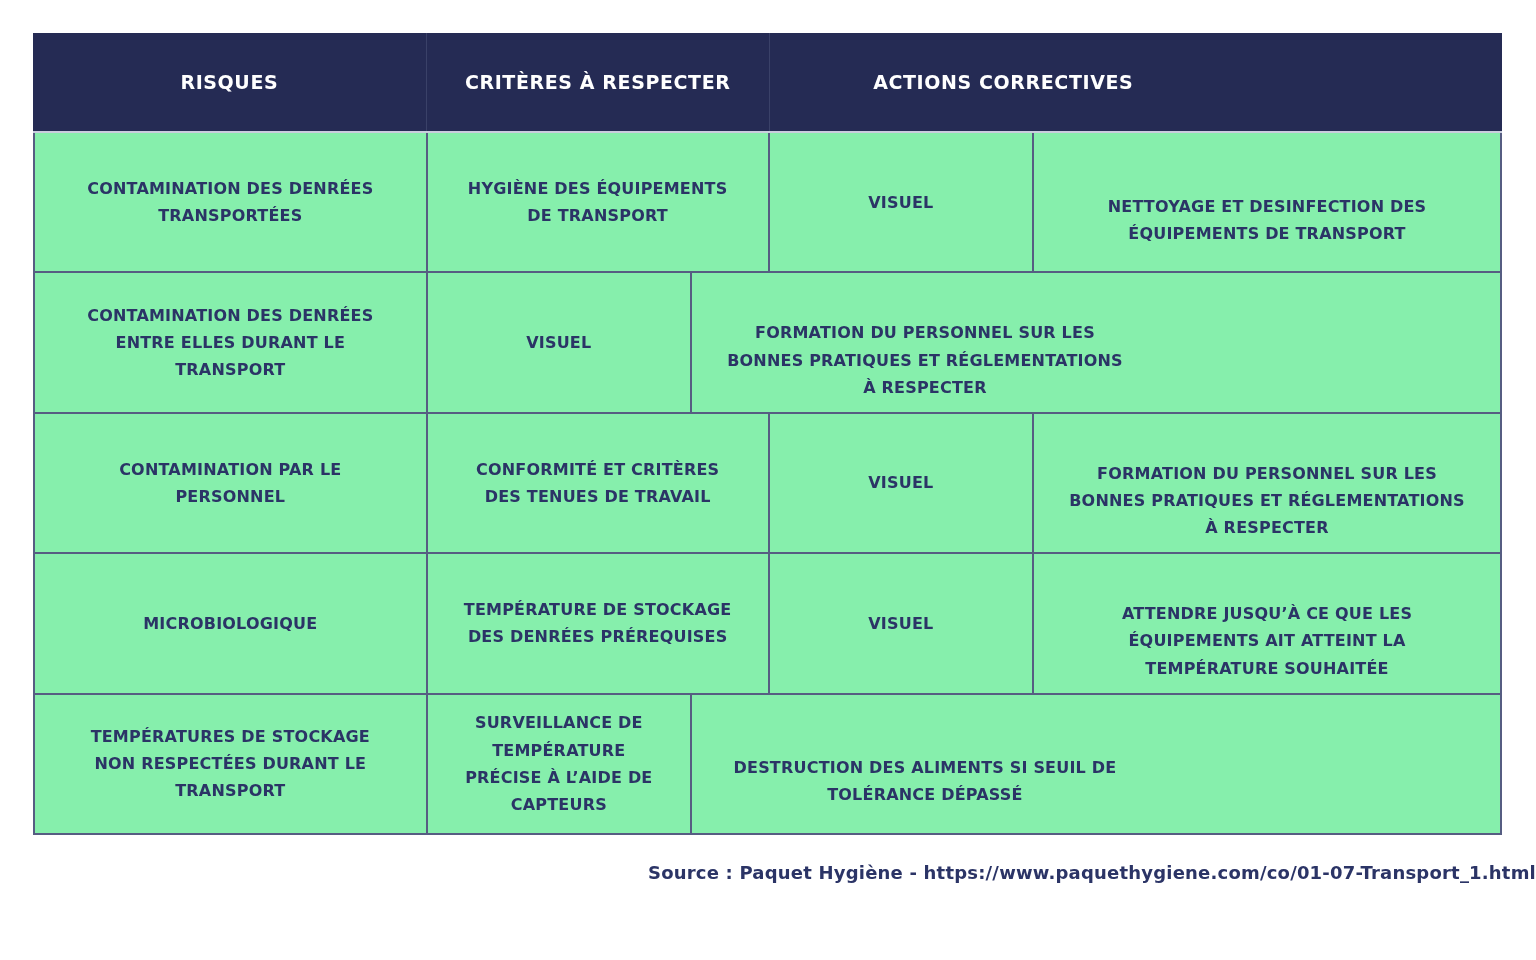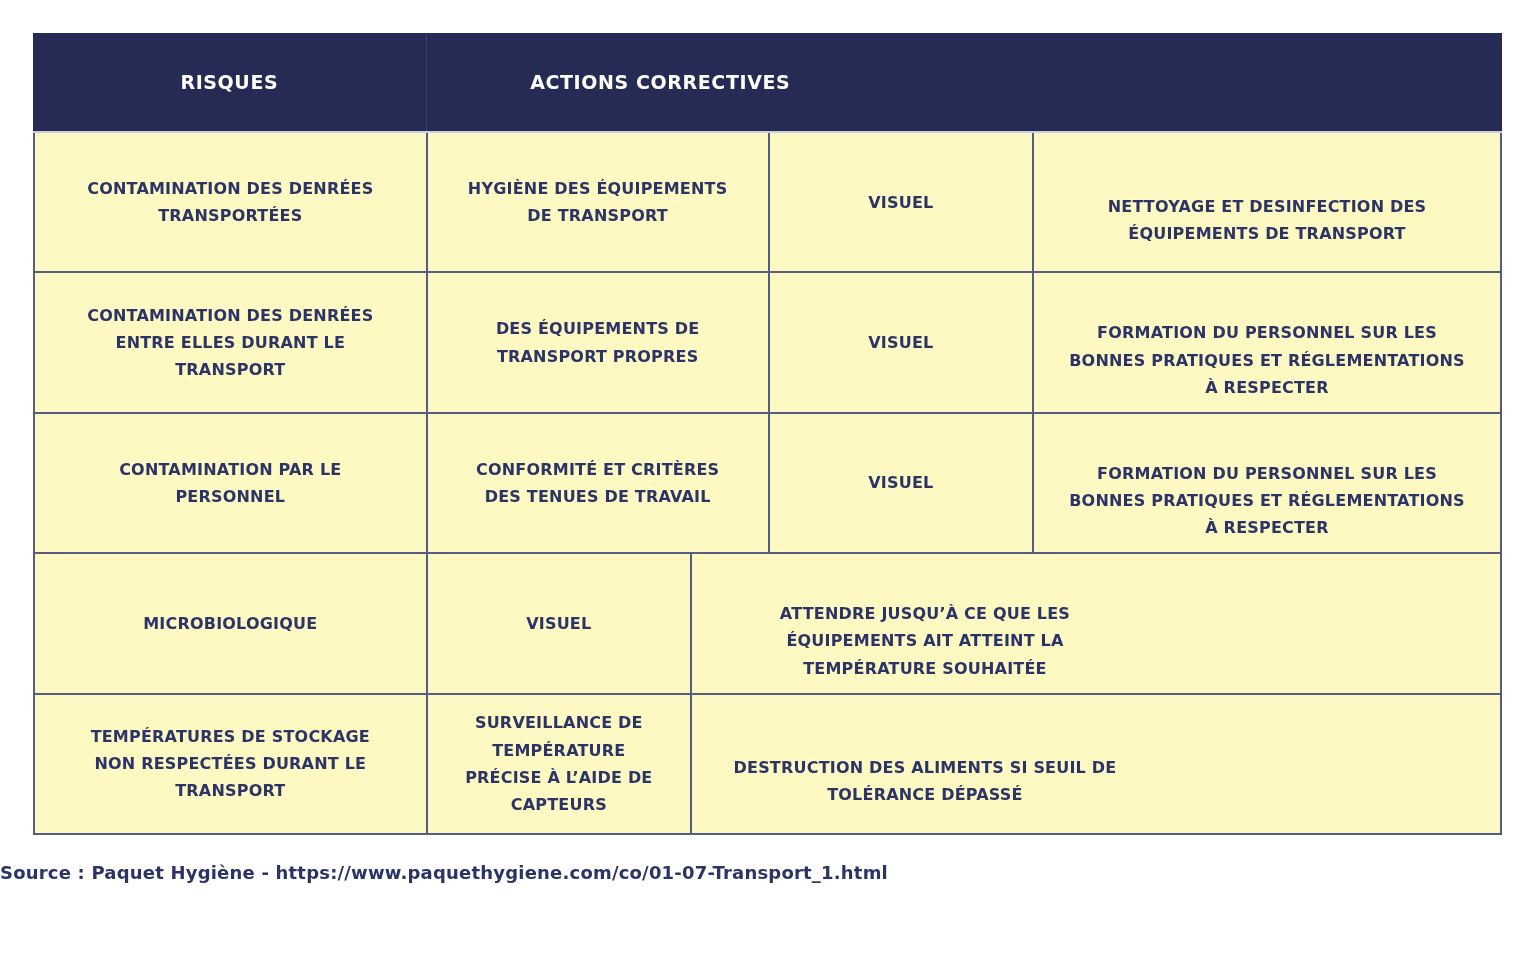--- a/index.html
+++ b/index.html
@@ -51,21 +51,21 @@
     border-right: 1px solid #3A4168;
   }
   .header-cell:last-child { border-right: none; }
   .table-body {
     flex: 1;
     display: flex;
     flex-direction: column;
     border-left: 2px solid var(--border);
     border-right: 2px solid var(--border);
     border-bottom: 2px solid var(--border);
-    background: #fef9c3;
+    background: #86efac;
   }
   .table-row {
     flex: 1;
     display: flex;
     border-bottom: 2px solid var(--border);
   }
   .table-row:last-child { border-bottom: none; }
   .body-cell {
     display: flex;
     align-items: center;
@@ -82,58 +82,59 @@
   .body-cell:last-child { border-right: none; margin-top: 35px; }
   .col-0 { width: 26.8%; }
   .col-1 { width: 23.35%; }
   .col-2 { width: 18.05%; }
   .col-3 { width: 31.8%; }
   .source-line {
     position: absolute;
     left: 0;
     top: 862px;
     width: 1536px;
-    text-align: left;
+    text-align: right;
     color: var(--cell-text);
     font-weight: 700;
     font-size: 18px;
     letter-spacing: 0.2px;
   }
 </style>
 </head>
 <body>
 
 <div class="canvas">
 
   <div class="risk-table">
     <div class="header-row">
       <div class="header-cell col-0">RISQUES</div>
+      <div class="header-cell col-1">CRITÈRES À RESPECTER</div>
       <div class="header-cell col-3">ACTIONS CORRECTIVES</div>
     </div>
     <div class="table-body">
         <div class="table-row">
           <div class="body-cell col-0">CONTAMINATION DES DENRÉES TRANSPORTÉES</div>
           <div class="body-cell col-1">HYGIÈNE DES ÉQUIPEMENTS DE TRANSPORT</div>
           <div class="body-cell col-2">VISUEL</div>
           <div class="body-cell col-3">NETTOYAGE ET DESINFECTION DES ÉQUIPEMENTS DE TRANSPORT</div>
         </div>
         <div class="table-row">
           <div class="body-cell col-0">CONTAMINATION DES DENRÉES ENTRE ELLES DURANT LE TRANSPORT</div>
-          <div class="body-cell col-1">DES ÉQUIPEMENTS DE TRANSPORT PROPRES</div>
           <div class="body-cell col-2">VISUEL</div>
           <div class="body-cell col-3">FORMATION DU PERSONNEL SUR LES BONNES PRATIQUES ET RÉGLEMENTATIONS À RESPECTER</div>
         </div>
         <div class="table-row">
           <div class="body-cell col-0">CONTAMINATION PAR LE PERSONNEL</div>
           <div class="body-cell col-1">CONFORMITÉ ET CRITÈRES DES TENUES DE TRAVAIL</div>
           <div class="body-cell col-2">VISUEL</div>
           <div class="body-cell col-3">FORMATION DU PERSONNEL SUR LES BONNES PRATIQUES ET RÉGLEMENTATIONS À RESPECTER</div>
         </div>
         <div class="table-row">
           <div class="body-cell col-0">MICROBIOLOGIQUE</div>
+          <div class="body-cell col-1">TEMPÉRATURE DE STOCKAGE DES DENRÉES PRÉREQUISES</div>
           <div class="body-cell col-2">VISUEL</div>
           <div class="body-cell col-3">ATTENDRE JUSQU’À CE QUE LES ÉQUIPEMENTS AIT ATTEINT LA TEMPÉRATURE SOUHAITÉE</div>
         </div>
         <div class="table-row">
           <div class="body-cell col-0">TEMPÉRATURES DE STOCKAGE NON RESPECTÉES DURANT LE TRANSPORT</div>
           <div class="body-cell col-2">SURVEILLANCE DE TEMPÉRATURE PRÉCISE À L’AIDE DE CAPTEURS</div>
           <div class="body-cell col-3">DESTRUCTION DES ALIMENTS SI SEUIL DE TOLÉRANCE DÉPASSÉ</div>
         </div>
       </div>
   </div>

